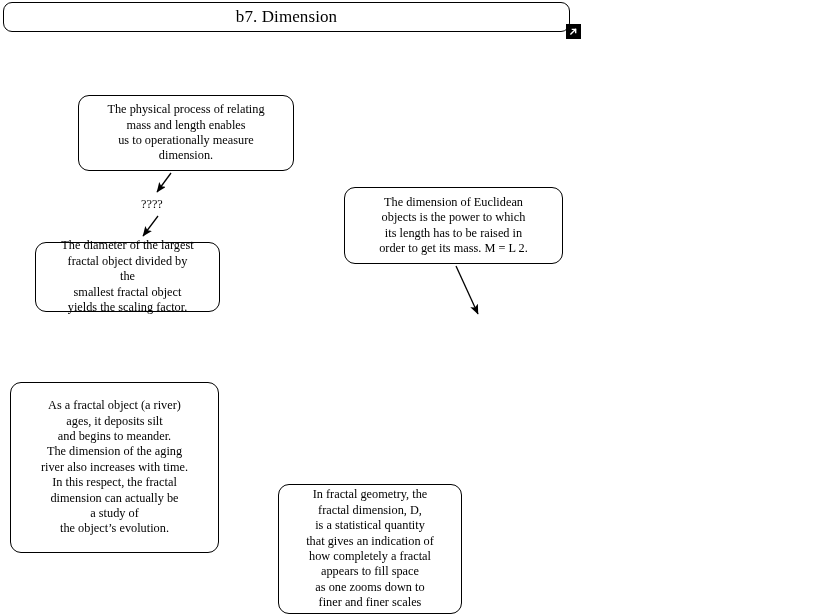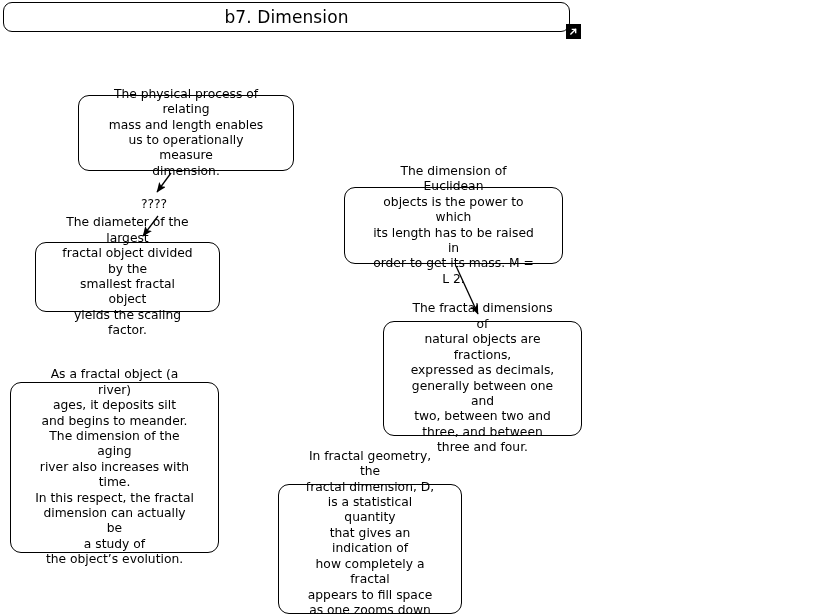--- a/index.html
+++ b/index.html
@@ -16,20 +16,21 @@
     font-family: "DejaVu Sans", "Liberation Sans", sans-serif;
     color: #000000;
     -webkit-font-smoothing: antialiased;
   }
 
   #canvas {
     position: absolute;
     left: 0; top: 0;
     width: 820px;
     height: 616px;
+    font-family: Liberation Serif, serif;
   }
 
   
   .title-bar {
     position: absolute;
     left: 3px;
     top: 2px;
     width: 567px;
     height: 30px;
     box-sizing: border-box;
@@ -162,29 +163,20 @@
   </div>
 
   <div class="node" id="node-euclidean">
     <span class="node-text">The dimension of Euclidean
 objects is the power to which
 its length has to be raised in
 order to get its mass.  M = L 2.</span>
   </div>
 
 
-  <div class="node" id="node-fractal-dims">
-    <span class="node-text">The fractal dimensions of
-natural objects are fractions,
-expressed as decimals,
-generally between one and
-two, between two and
-three, and between
-three and four.</span>
-  </div>
 
   <div class="node" id="node-river-aging">
     <span class="node-text">As a fractal object (a river)
 ages, it deposits silt
 and begins to meander.
 The dimension of the aging
 river also increases with time.
 In this respect, the fractal
 dimension can actually be
 a study of

